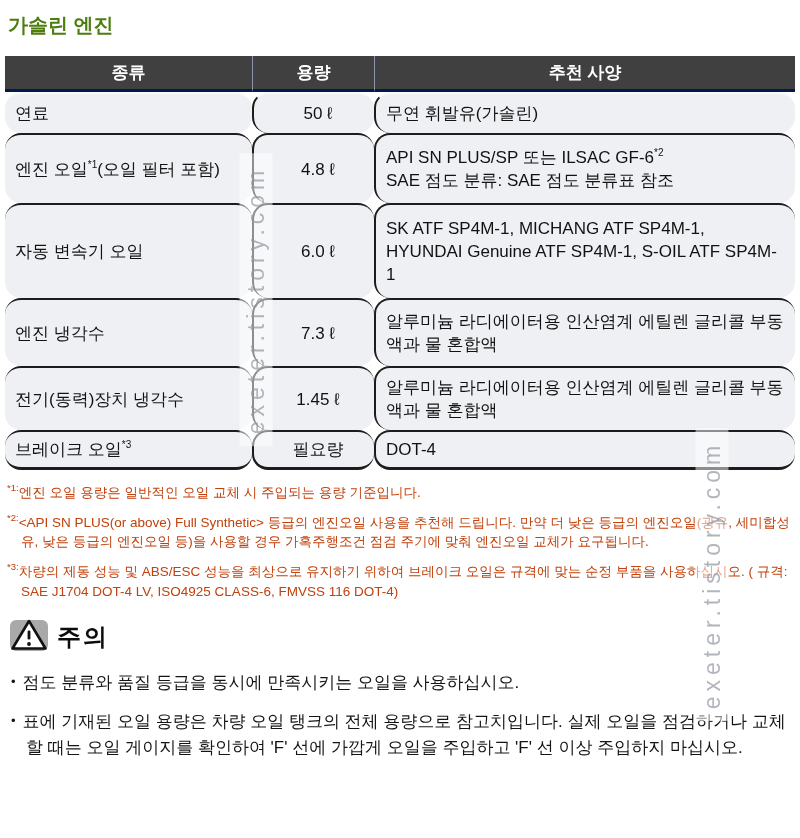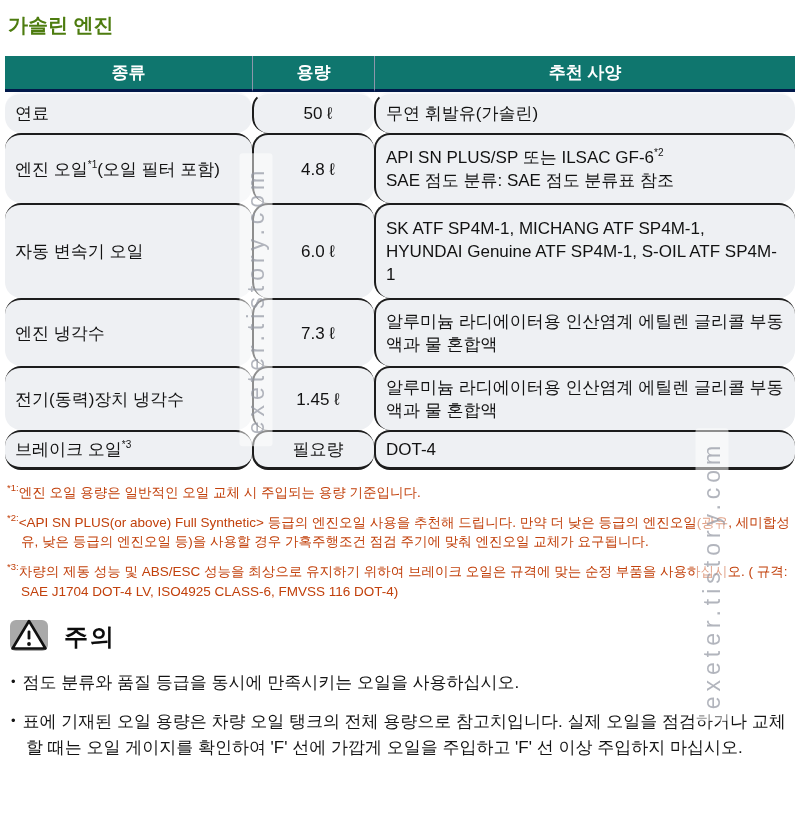--- a/index.html
+++ b/index.html
@@ -17,21 +17,21 @@
   }
 
   
   table.spec {
     width: 100%; border-collapse: separate; border-spacing: 0;
     margin-top: 16px; table-layout: fixed;
   }
   col.c-type { width: 247px; }
   col.c-cap  { width: 122px; }
   th {
-    background: #0f766e; color: #ffffff; font-size: 17px; font-weight: bold;
+    background: #404040; color: #ffffff; font-size: 17px; font-weight: bold;
     padding: 6px 4px; border-bottom: 3px solid #02194a; text-align: center;
     line-height: 21px;
   }
   th + th { border-left: 1px solid #8d96ab; }
   td {
     background: #eef0f3; font-size: 17px; line-height: 23px;
     padding: 8px 10px; vertical-align: middle; border-top: 2px solid #1c1c1c; border-radius: 16px;
   }
   tr.first td { border-top: 2px solid #f8f9fb; }
   tr.last td { border-bottom: 3px solid #1c1c1c; }
@@ -43,21 +43,21 @@
   tr.r5 td { padding-top: 8px;  padding-bottom: 8px; }
   tr.r6 td { padding-top: 6px;  padding-bottom: 6px; }
   sup.fnmark { font-size: 10px; line-height: 0; }
 
   
   .footnotes { margin: 8px 2px 0 2px; font-size: 13.5px; line-height: 20px; color: #c2410c; }
   .fn { padding-left: 14px; text-indent: -14px; margin-bottom: 5px; }
   .fn sup { font-size: 9.5px; }
 
   
-  .caution-head { display: flex; align-items: center; gap: 15px; margin: 15px 0 0 4px; }
+  .caution-head { display: flex; align-items: center; gap: 8px; margin: 15px 0 0 4px; }
   .caution-label { font-size: 24px; font-weight: bold; color: #0c0c0c; letter-spacing: 2px; }
   .bullets { margin: 13px 2px 0 2px; font-size: 17px; line-height: 25px; color: #141414; }
   .bullet { padding-left: 19px; text-indent: -15px; margin-bottom: 13px; }
   .bullet .dot { margin-right: 7px; font-size: 13px; position: relative; top: -2px; }
 
   
   .wm {
     position: absolute; white-space: nowrap; pointer-events: none;
     font-size: 23px; letter-spacing: 5px; font-weight: 500;
     color: rgba(148, 153, 164, 0.72);

